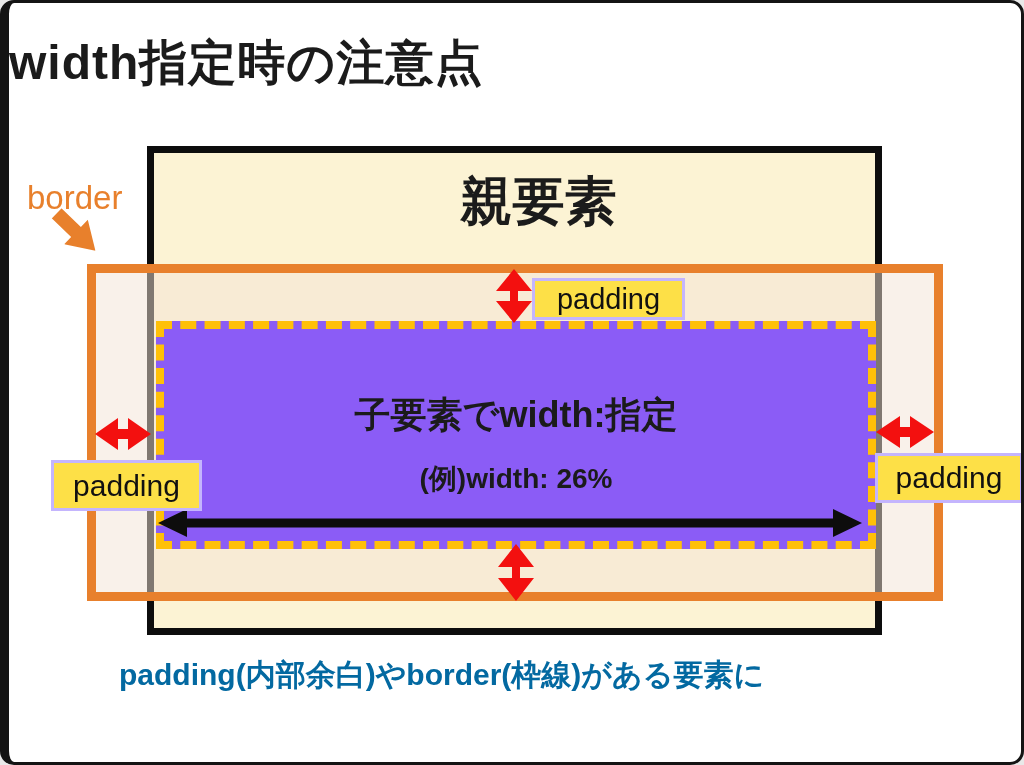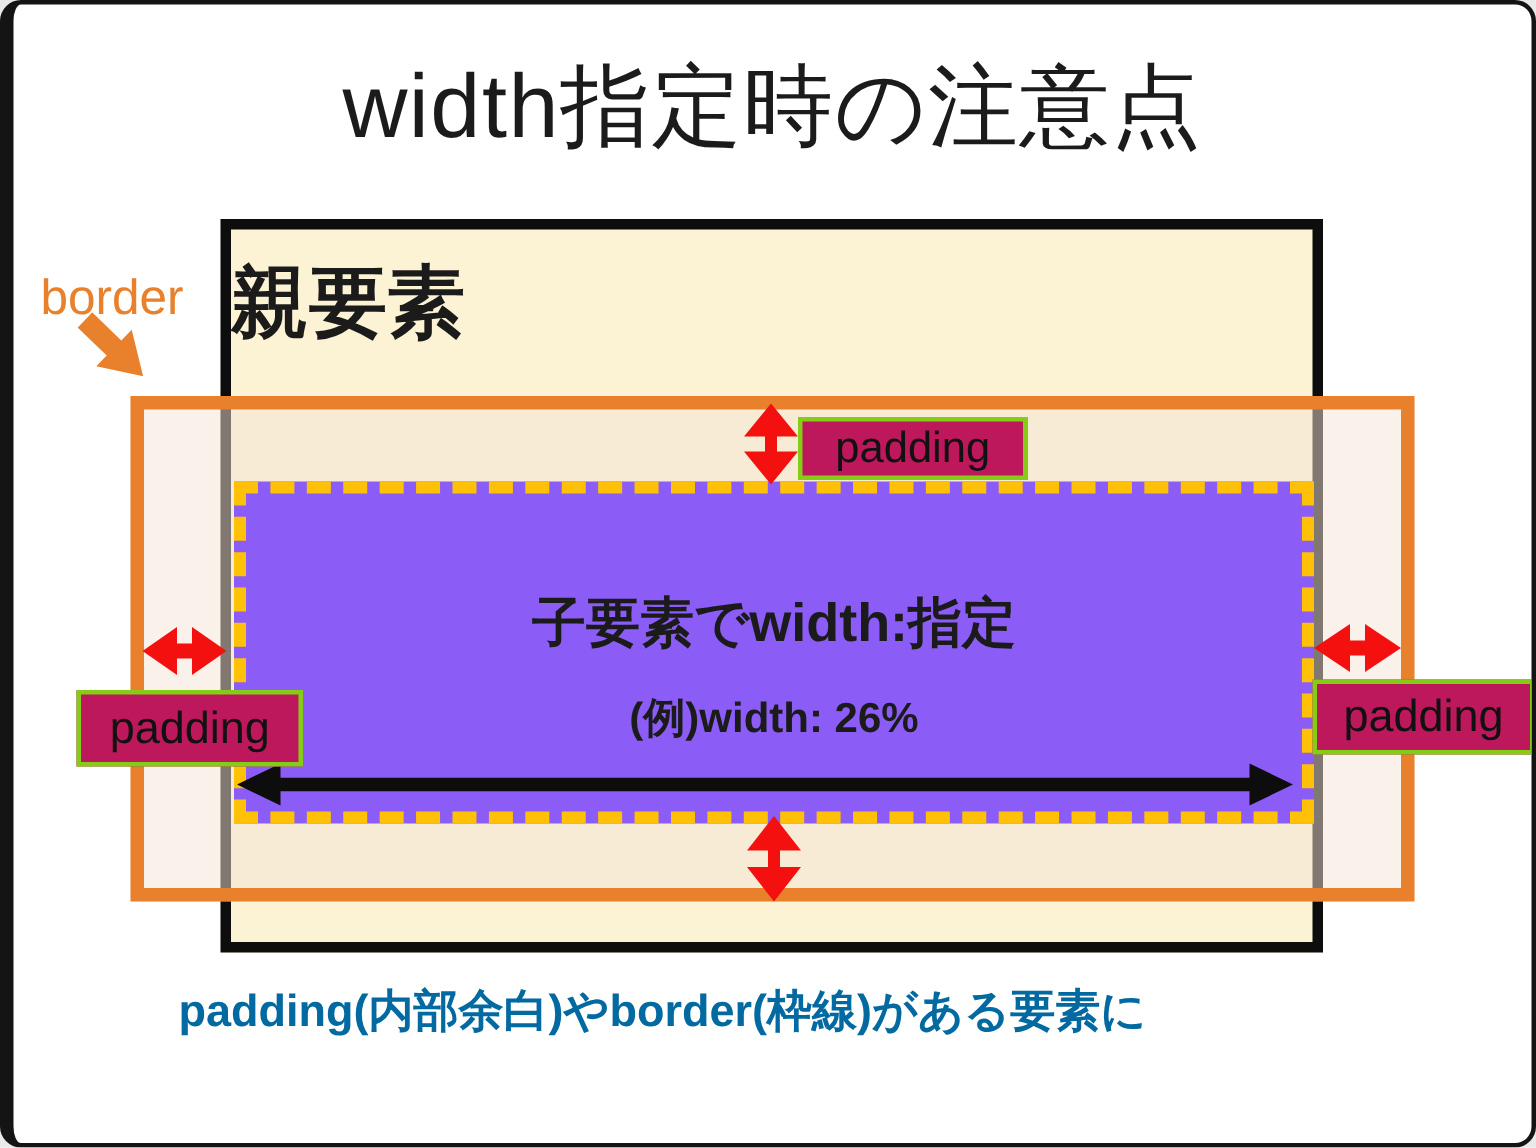--- a/index.html
+++ b/index.html
@@ -9,35 +9,35 @@
     box-sizing:border-box;
     background:#ffffff;
     border:3px solid #141414;
     border-left-width:9px;
     border-radius:14px;
     overflow:hidden;
     font-family:"Liberation Sans","DejaVu Sans",sans-serif;
   }
   .slide-title{
     position:absolute;left:0;top:28px;width:100%;
-    text-align:center;
-    font-size:60px;font-weight:400;color:#1b1b1b;
+    text-align:left;
+    font-size:48px;font-weight:700;color:#1b1b1b;
     letter-spacing:1px;
   }
   
   .parent-box{
     position:absolute;left:138px;top:143px;width:735px;height:489px;
     box-sizing:border-box;
     border:7px solid #0d0d0d;
     background:#FCF3D4;
     z-index:1;
   }
   .parent-label{
     position:absolute;left:0;top:14px;width:100%;
-    font-size:52px;font-weight:600;color:#1b1b1b;
+    text-align:center;font-size:52px;font-weight:600;color:#1b1b1b;padding-left:24px;
   }
   
   .orange-box{
     position:absolute;left:78px;top:261px;width:856px;height:337px;
     box-sizing:border-box;
     border:9px solid #E8802C;
     background:rgba(244,228,214,0.5);
     z-index:2;
   }
   
@@ -49,21 +49,21 @@
     z-index:3;
     display:flex;flex-direction:column;align-items:center;
   }
   .child-title{margin-top:62px;font-size:36px;font-weight:600;color:#1b1b1b;}
   .child-example{margin-top:20px;font-size:28px;font-weight:600;color:#1b1b1b;}
   .overlay{position:absolute;z-index:4;}
   
   .chip{
     position:absolute;z-index:5;
     box-sizing:border-box;
-    background:#be185d;border:3px solid #84cc16;
+    background:#fde047;border:3px solid #c4b5fd;
     display:flex;align-items:center;justify-content:center;
     font-size:30px;color:#111111;
   }
   .chip-pad-top{left:523px;top:275px;width:153px;height:42px;font-size:29px;}
   .chip-pad-left{left:42px;top:457px;width:151px;height:51px;}
   .chip-pad-right{left:866px;top:450px;width:148px;height:50px;}
   .border-label{
     position:absolute;left:18px;top:176px;z-index:5;
     font-size:33px;font-weight:400;color:#E8802C;
   }

